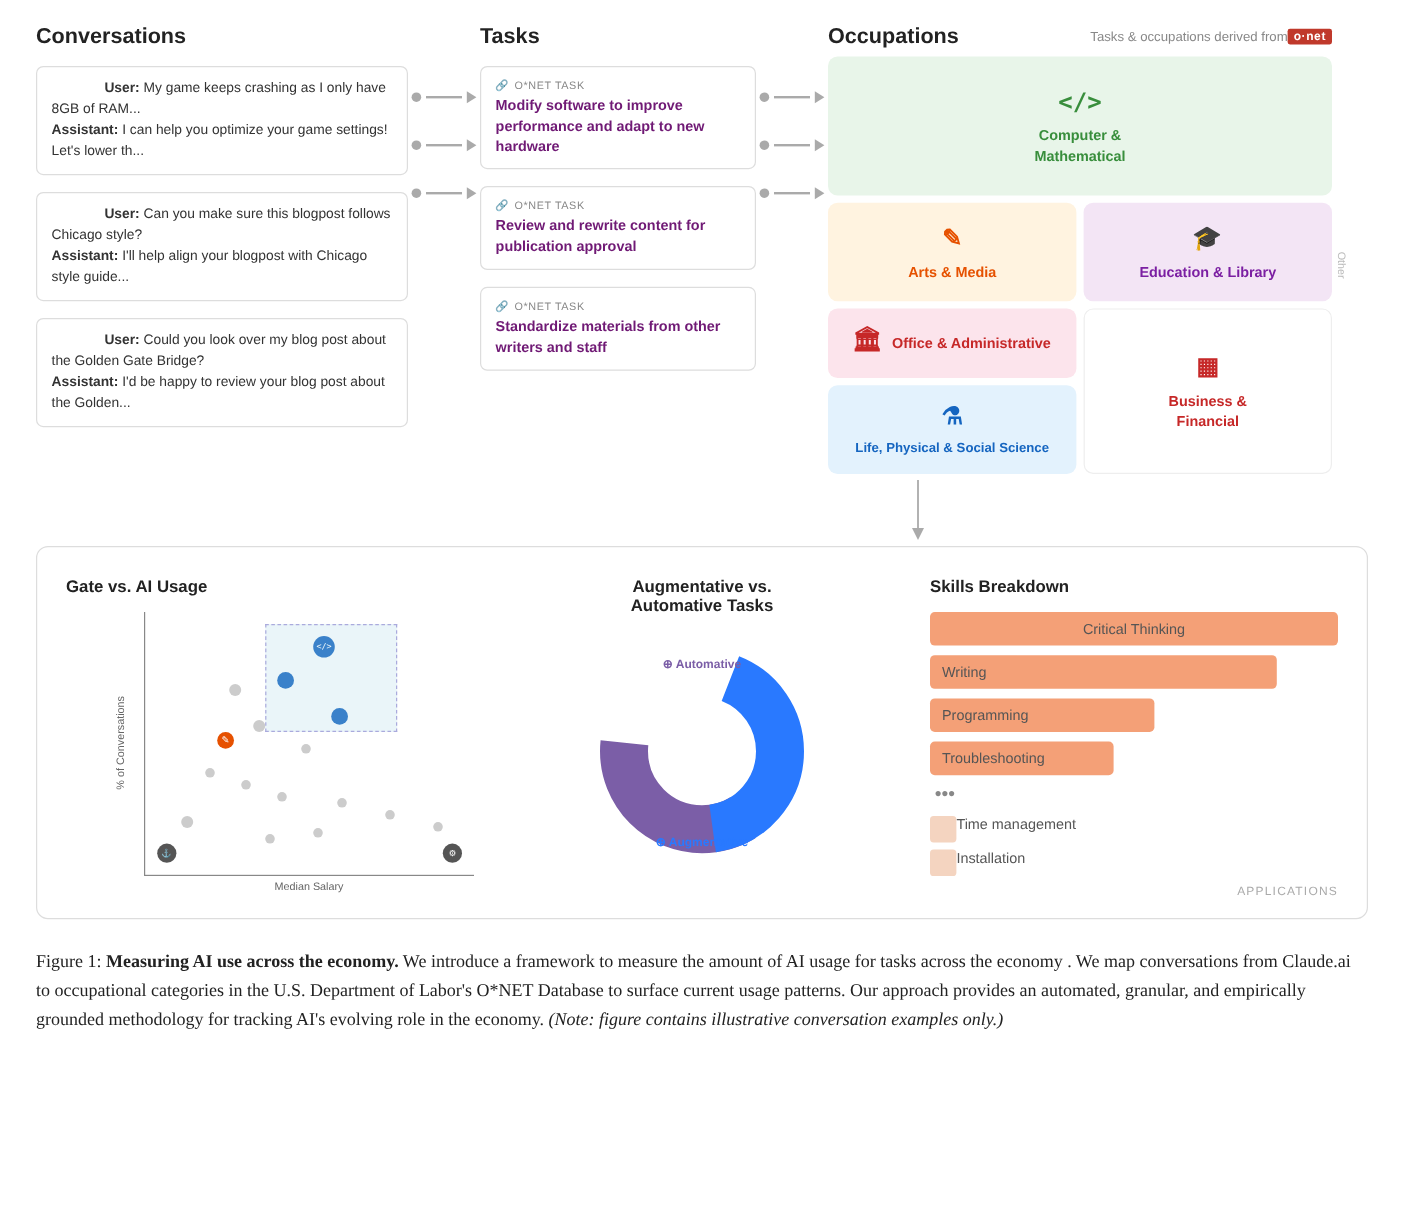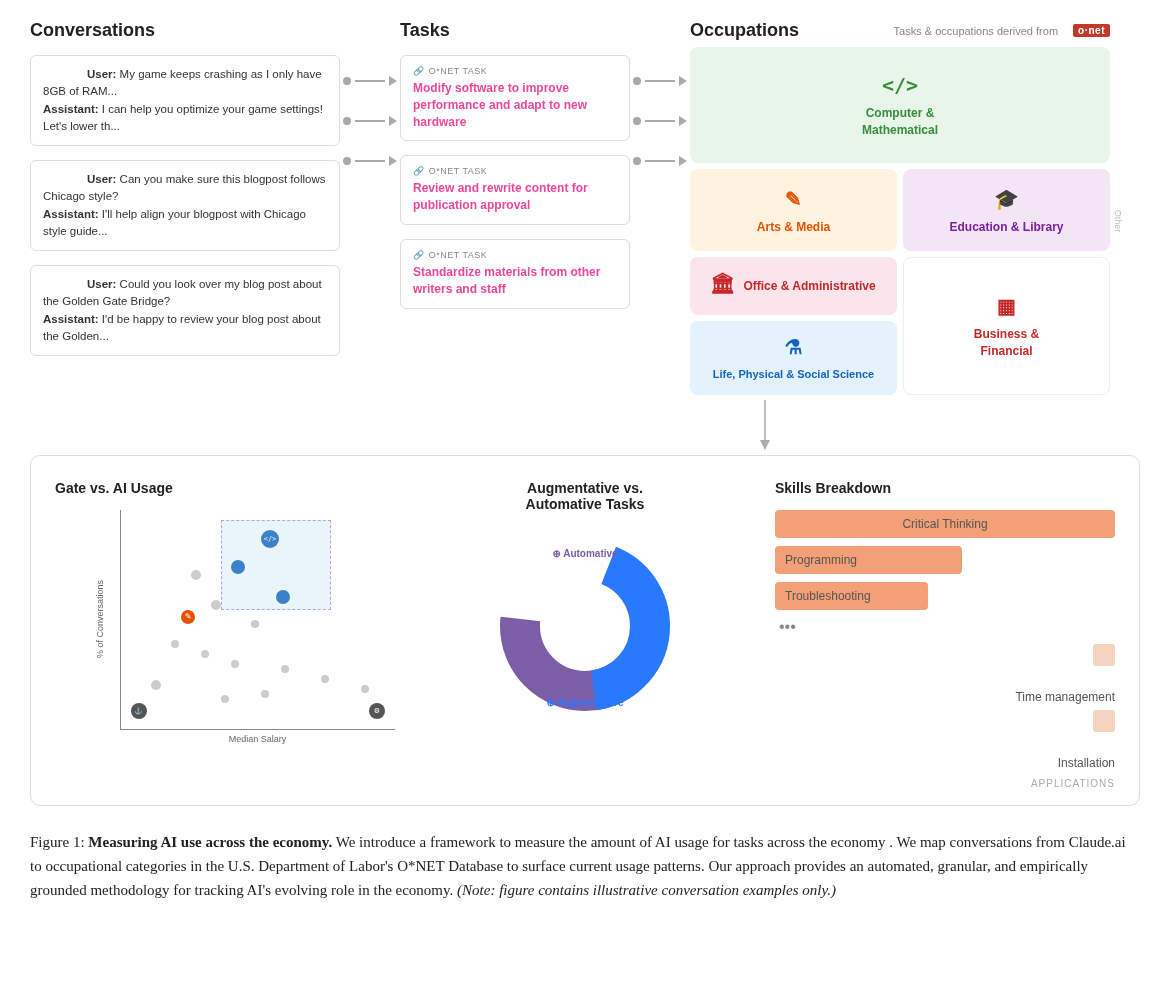--- a/index.html
+++ b/index.html
@@ -69,21 +69,21 @@
       color: #888;
       letter-spacing: 0.5px;
       margin-bottom: 4px;
       display: flex;
       align-items: center;
       gap: 4px;
     }
     .task-title {
       font-size: 12px;
       font-weight: 600;
-      color: #ec4899;
+      color: #701a75;
       line-height: 1.4;
     }
     .col-occupations {
       width: 420px;
       flex-shrink: 0;
     }
     .occ-grid {
       display: grid;
       grid-template-columns: 1fr 1fr;
       grid-template-rows: auto auto auto;
@@ -222,24 +222,23 @@
     .skill-programming { background: #f4a077; width: 55%; }
     .skill-troubleshooting { background: #f4a077; width: 45%; }
     .skills-dots {
       font-family: Arial, sans-serif;
       font-size: 16px;
       color: #888;
       margin: 4px 0 8px 4px;
     }
     .skill-sm-row {
       display: flex;
-      align-items: flex-end;
-      gap: 24px;
+      align-items: flex-start;
+      gap: 0;
       margin-bottom: 6px;
-      flex-direction: column;
     }
     .skill-sm-box {
       width: 22px;
       height: 22px;
       border-radius: 3px;
       flex-shrink: 0;
     }
     .skill-sm-label {
       font-family: Arial, sans-serif;
       font-size: 12px;
@@ -378,21 +377,21 @@
       <div style="display:flex; align-items:center; gap:4px;">
         <div style="width:8px;height:8px;border-radius:50%;background:#aaa;"></div>
         <div style="width:30px;height:1.5px;background:#aaa;"></div>
         <div style="border-left:8px solid #aaa;border-top:5px solid transparent;border-bottom:5px solid transparent;"></div>
       </div>
     </div>
 
     <div class="col-occupations" style="position:relative;">
       <div style="display:flex; justify-content:space-between; align-items:center; margin-bottom:6px;">
         <div class="col-label" style="margin-bottom:0;">Occupations</div>
-        <div style="font-family:Arial,sans-serif;font-size:11px;color:#888;display:flex;align-items:center;gap:15px;">
+        <div style="font-family:Arial,sans-serif;font-size:11px;color:#888;display:flex;align-items:center;gap:0;">
           <span>Tasks &amp; occupations derived from</span>
           <span class="onet-logo">o·net</span>
         </div>
       </div>
 
       <div style="position:relative;">
         <div class="occ-grid">
 
           <div class="occ-cell occ-computer">
             <div class="occ-icon" style="font-family:monospace;">&lt;/&gt;</div>
@@ -492,20 +491,23 @@
         <div style="position:absolute;bottom:8px;left:50%;transform:translateX(-50%);font-family:Arial,sans-serif;font-size:10px;font-weight:600;color:#2979ff;white-space:nowrap;">⊕ Augmentative</div>
       </div>
     </div>
 
     <div class="panel-skills">
       <div class="panel-title">Skills Breakdown</div>
 
       <div class="skill-bar skill-critical">
         <span>Critical Thinking</span>
       </div>
+      <div class="skill-bar skill-writing">
+        <span>Writing</span>
+      </div>
       <div class="skill-bar skill-programming">
         <span>Programming</span>
       </div>
       <div class="skill-bar skill-troubleshooting">
         <span>Troubleshooting</span>
       </div>
 
       <div class="skills-dots">•••</div>
 
       <div class="skill-sm-row">

